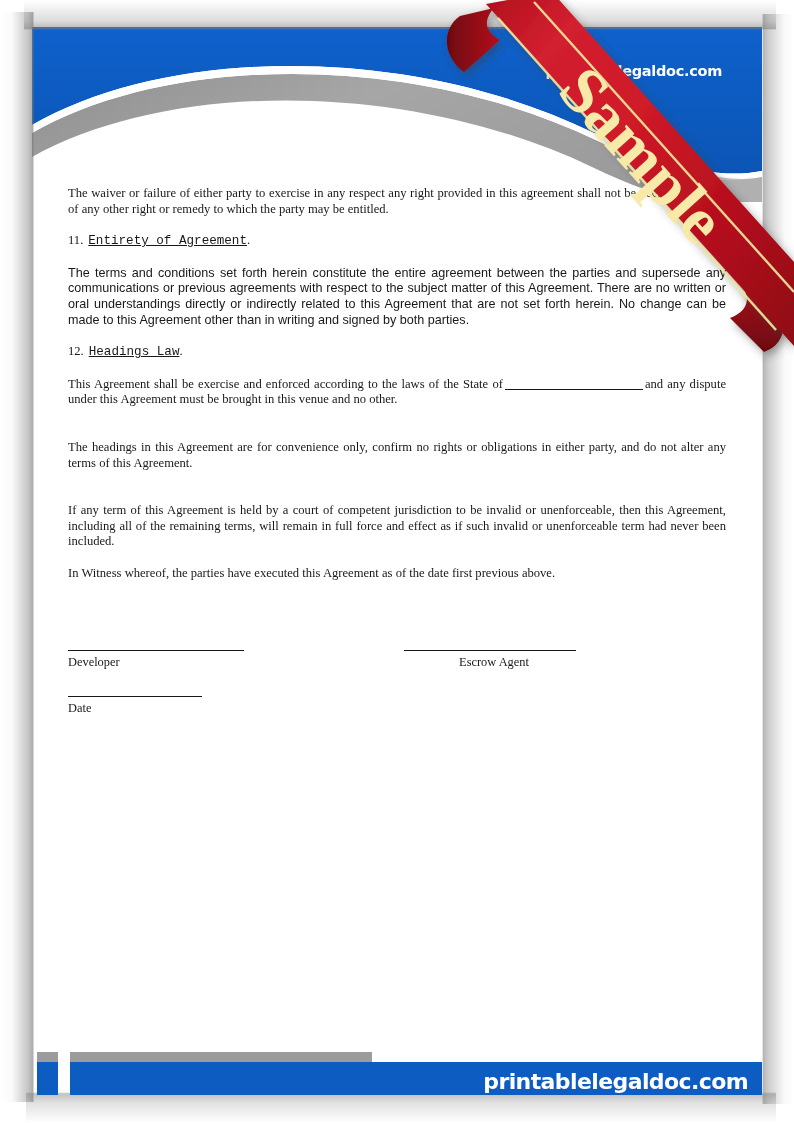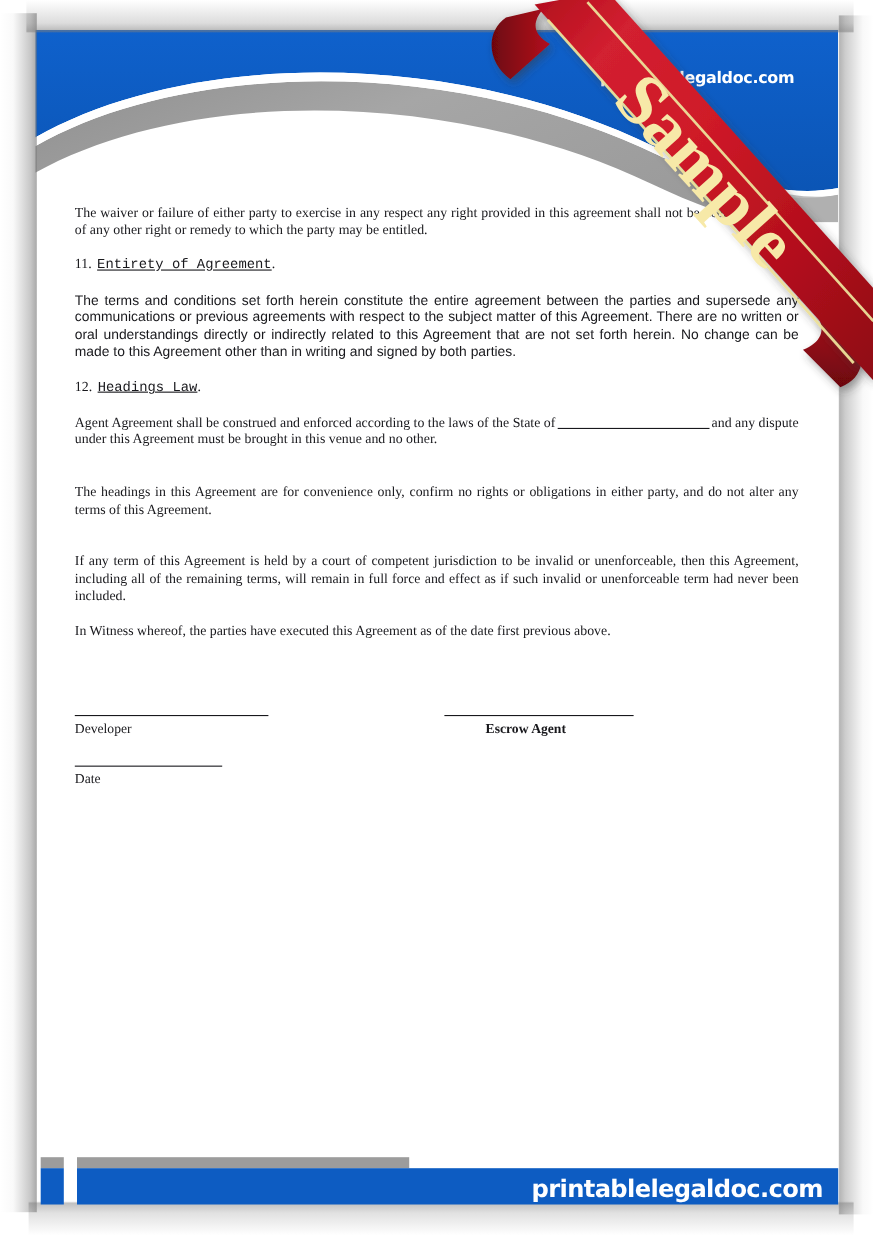--- a/index.html
+++ b/index.html
@@ -295,21 +295,21 @@
     <p class="p-sans">The terms and conditions set forth herein constitute the entire agreement between the parties and supersede any communications or previous agreements with respect to the subject matter of this Agreement.  There are no written or oral understandings directly or indirectly related to this Agreement that are not set forth herein.  No change can be made to this Agreement other than in writing and signed by both parties.</p>
 
     <div class="gap-md"></div>
 
     <p class="clause-head">
       <span class="num">12.</span><span class="ttl">Headings Law</span><span>.</span>
     </p>
 
     <div class="gap-md"></div>
 
-    <p class="p-serif"><span>Agent Agreement shall be construed and enforced according to the laws of the State of</span><span class="blank-inline"></span><span>and any dispute under this Agreement must be brought in this venue and no other.</span>
+    <p class="p-serif"><span>This Agreement shall be exercise and enforced according to the laws of the State of</span><span class="blank-inline"></span><span>and any dispute under this Agreement must be brought in this venue and no other.</span>
     </p>
 
     <div class="gap-md"></div>
 
 
     <div class="gap-md"></div>
 
     <p class="p-serif">The headings in this Agreement are for convenience only, confirm no rights or obligations in either party, and do not alter any terms of this Agreement.</p>
 
     <div class="gap-md"></div>
@@ -323,21 +323,21 @@
 
     <p class="p-serif">In Witness whereof, the parties have executed this Agreement as of the date first previous above.</p>
   </div>
 
   <div class="sig-block">
     <div class="sig-row">
       <div class="sig-line" style="left:0; width:176px;"></div>
       <div class="sig-cap" style="left:0;">Developer</div>
 
       <div class="sig-line" style="left:336px; width:172px;"></div>
-      <div class="sig-cap center" style="left:324px; width:172px;font-weight:bold;">Escrow Agent</div>
+      <div class="sig-cap center" style="left:340px; width:172px;">Escrow Agent</div>
     </div>
 
     <div class="sig-row" style="height:14px;"></div>
 
     <div class="sig-row">
       <div class="sig-line" style="left:0; width:134px;"></div>
       <div class="sig-cap" style="left:0;">Date</div>
     </div>
   </div>
 

